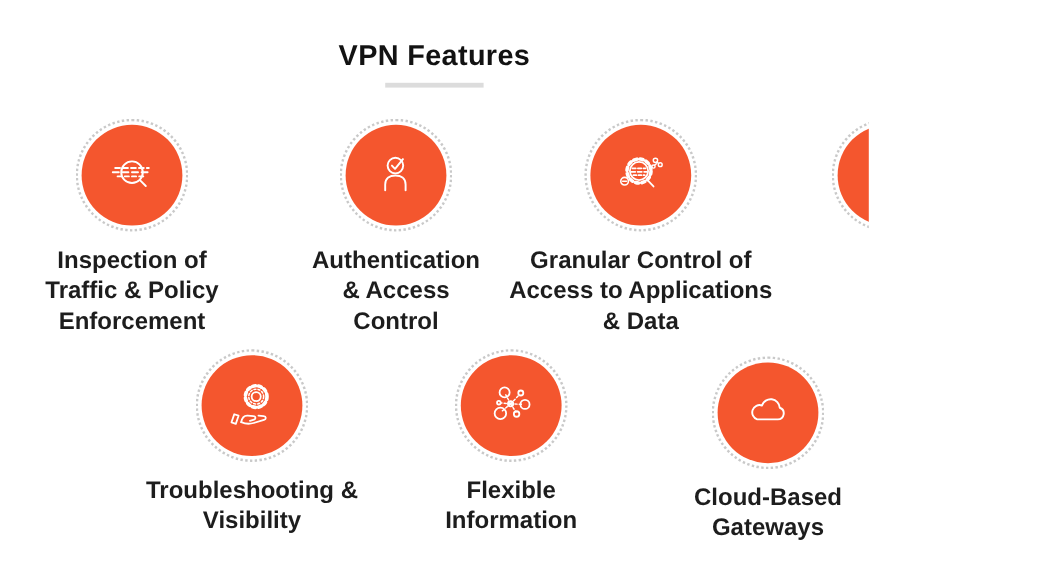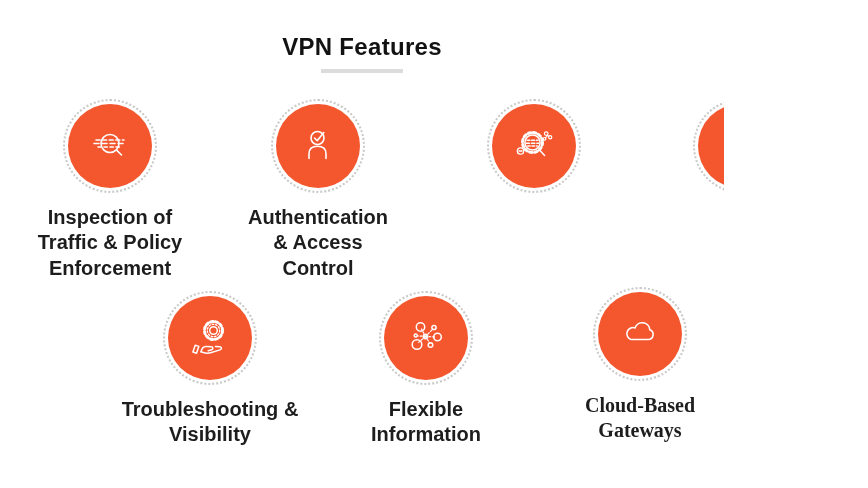--- a/index.html
+++ b/index.html
@@ -56,26 +56,26 @@
   }
   .label{
     margin-top:12px;
     text-align:center;
     font-size:20px;font-weight:700;line-height:1.27;
     color:var(--label-color);
     white-space:pre-line;
   }
   
   .pos-1{left:0px;  top:99px;}
-  .pos-2{left:208px;top:99px;}
+  .pos-2{left:220px;top:99px;}
   .pos-3{left:424px;top:99px;}
   .pos-4{left:630px;top:99px;}
   .pos-5{left:100px;top:291px;align-items:center;}
   .pos-6{left:316px;top:291px;}
-  .pos-7{left:530px;top:287px;font-family:Liberation Serif, serif;}
+  .pos-7{left:530px;top:297px;}
 </style>
 </head>
 <body>
 
 <div class="canvas">
 
   <div class="title">VPN Features</div>
   <div class="title-underline"></div>
 
   <div class="feature pos-1">
@@ -129,20 +129,23 @@
             <line x1="7.9" y1="28" x2="11.1" y2="28" stroke-width="1.3"></line>
             <circle cx="35.2" cy="10.6" r="1.8" stroke-width="1.2"></circle>
             <circle cx="39.2" cy="14.2" r="1.6" stroke-width="1.2"></circle>
             <circle cx="33.6" cy="15.8" r="1.3" stroke-width="1.2"></circle>
             <line x1="36.3" y1="12.2" x2="37.9" y2="13.2" stroke-width="1.2"></line>
             <line x1="34.6" y1="14.6" x2="36" y2="13.4" stroke-width="1.2"></line>
           </svg>
         </span>
       </div>
     </div>
+    <div class="label">Granular Control of
+Access to Applications
+&amp; Data</div>
   </div>
 
   <div class="feature pos-4">
     <div class="ring">
       <div class="circle">
         <span>
           <svg width="46" height="46" viewBox="0 0 46 46" stroke-width="1.6">
             <circle cx="23" cy="14.5" r="7"></circle>
             <path d="M13.5 36 v-5.6 c0-5.6 4.3-7.6 9.5-7.6 s9.5 2 9.5 7.6 V36"></path>
           </svg>

